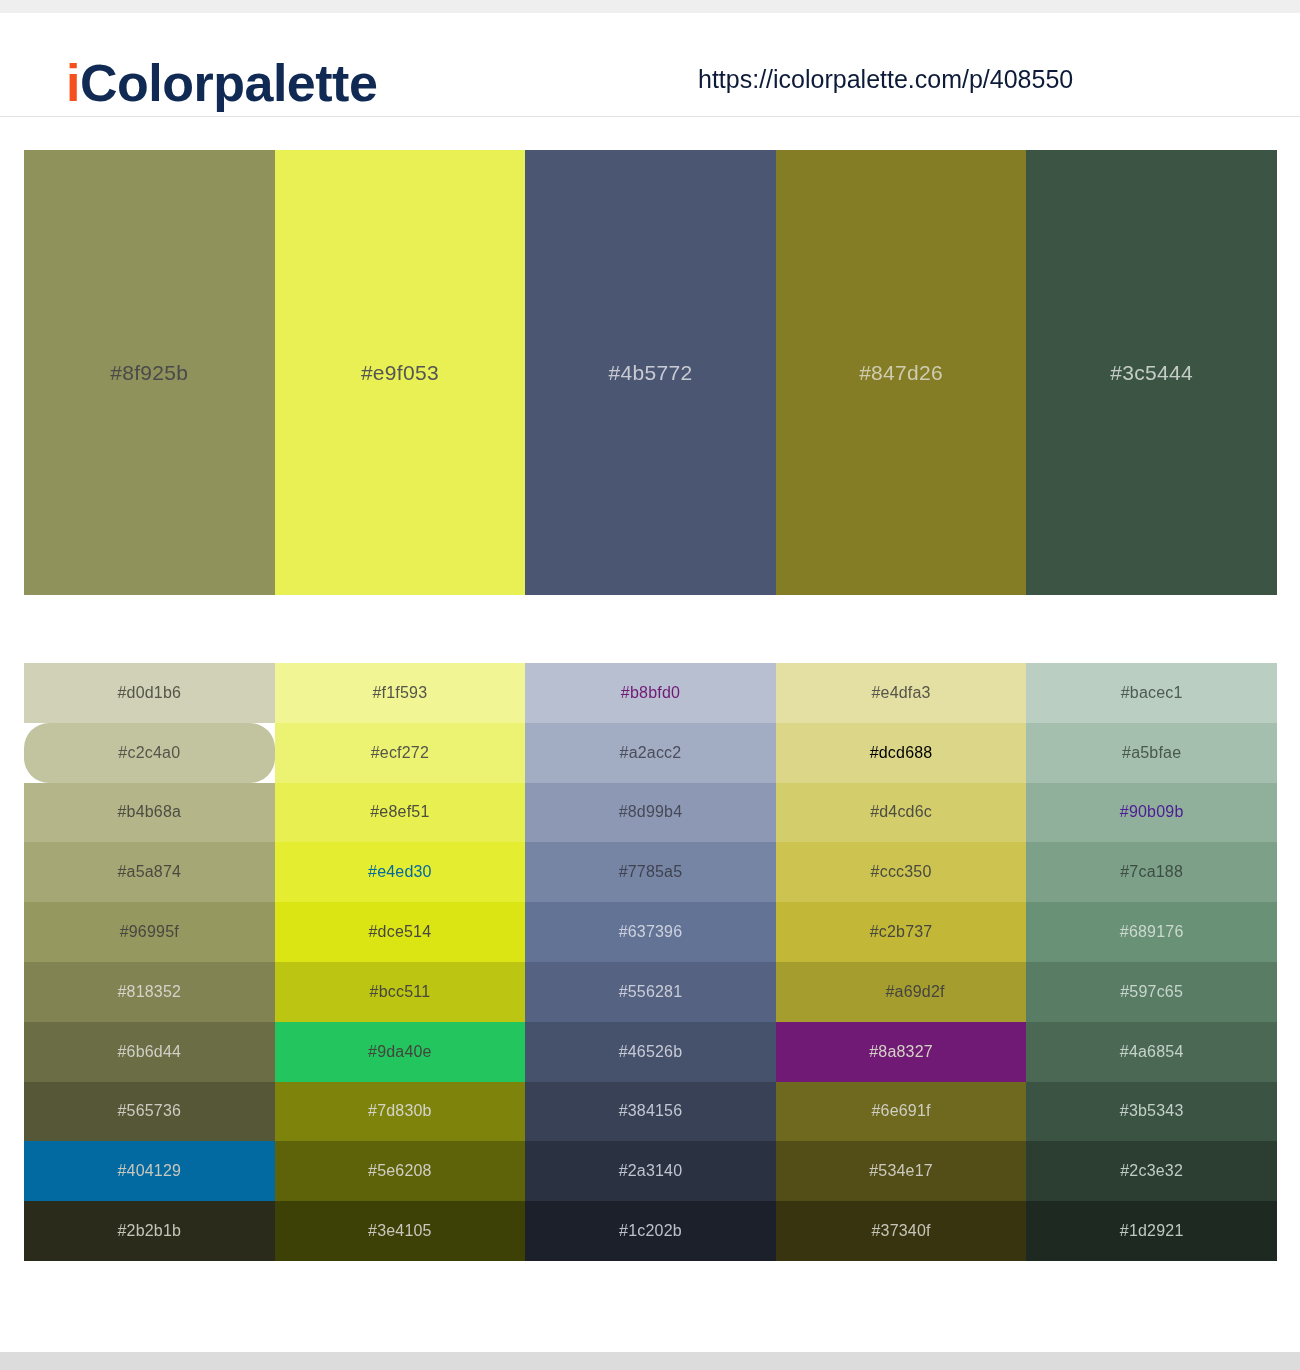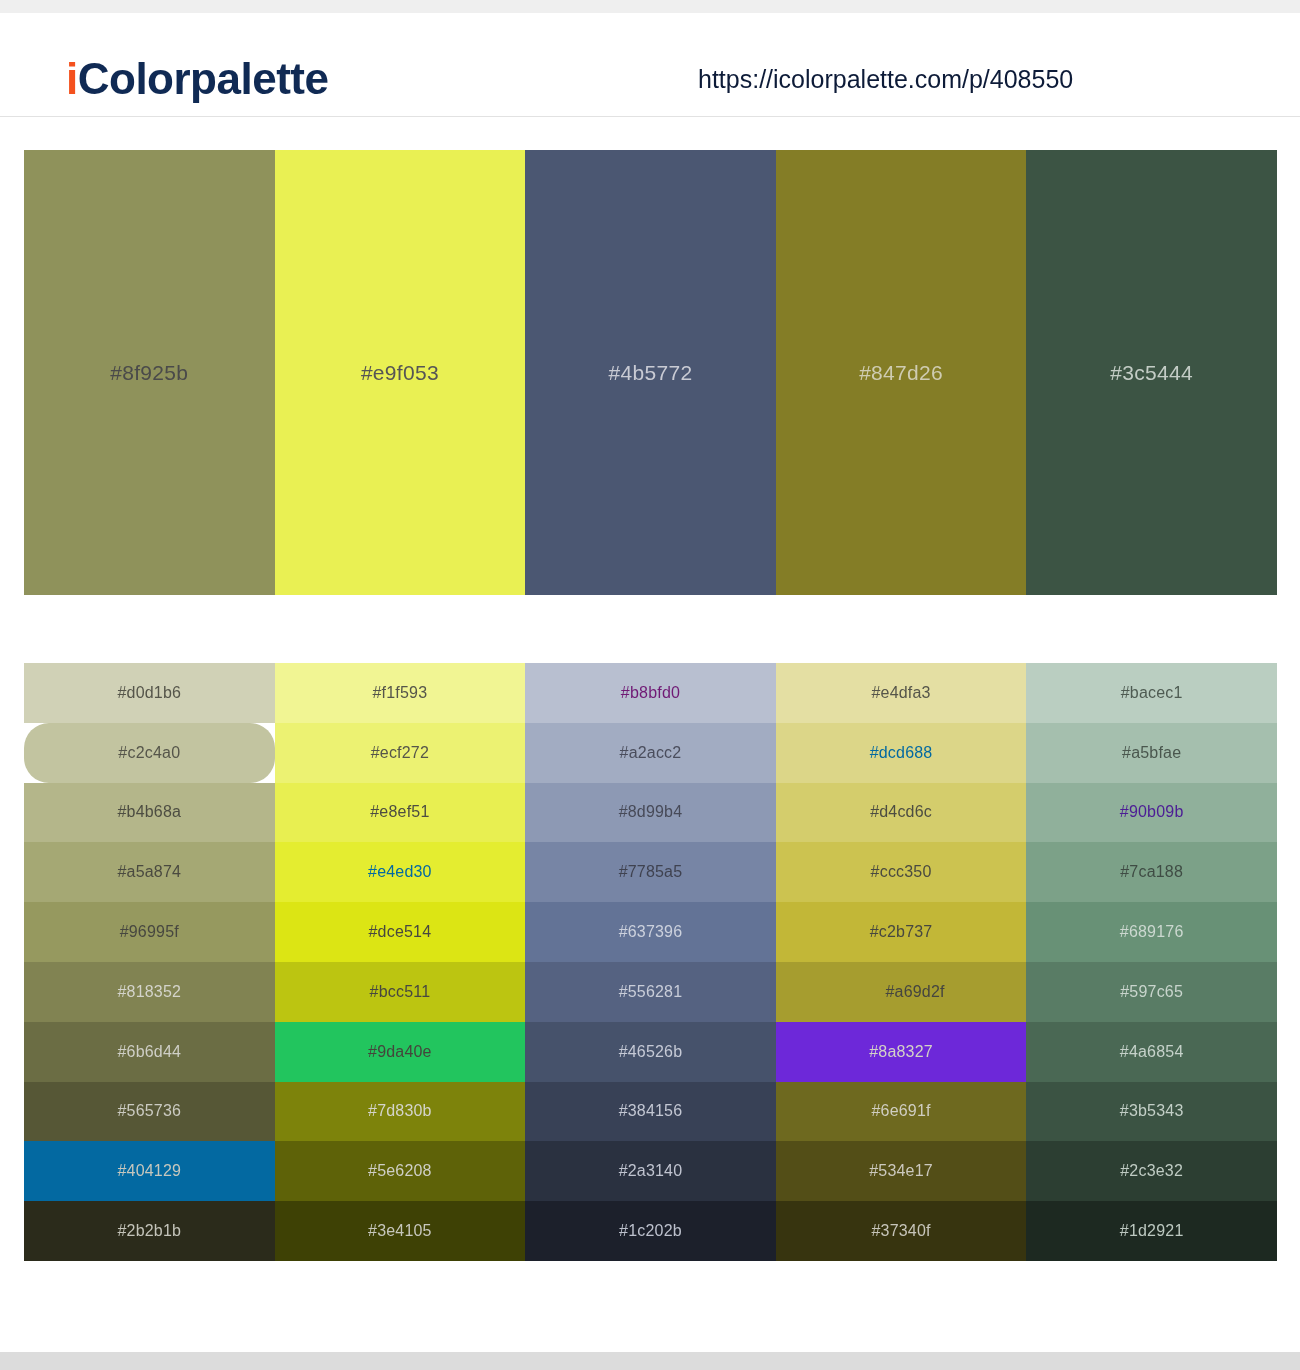--- a/index.html
+++ b/index.html
@@ -24,21 +24,21 @@
     height: 104px;
     background: #ffffff;
     position: relative;
     border-bottom: 1px solid #e2e2e2;
     box-sizing: border-box;
   }
   .logo {
     position: absolute;
     left: 66px;
     top: 44px;
-    font-size: 44px;
+    font-size: 52px;
     font-weight: bold;
     letter-spacing: -0.5px;
     line-height: 1;
     white-space: nowrap;
   }
   .logo .logo-i {
     color: #f4511e;
   }
   .logo .logo-rest {
     color: #102a54;
@@ -222,35 +222,35 @@
       </div>
       <div class="shade-cell" style="background: rgb(28, 32, 43);">
         <span style="color: rgb(189, 193, 205);">#1c202b</span>
       </div>
     </div>
     <div class="shade-col">
       <div class="shade-cell" style="background: rgb(228, 223, 163);">
         <span style="color: rgb(85, 85, 74);">#e4dfa3</span>
       </div>
       <div class="shade-cell" style="background: rgb(220, 214, 136);">
-        <span style="color: #0369a1;">#dcd688</span>
+        <span style="color: #000000;">#dcd688</span>
       </div>
       <div class="shade-cell" style="background: rgb(212, 205, 108);">
         <span style="color: rgb(77, 77, 66);">#d4cd6c</span>
       </div>
       <div class="shade-cell" style="background: rgb(204, 195, 80);">
         <span style="color: rgb(74, 74, 64);">#ccc350</span>
       </div>
       <div class="shade-cell" style="background: rgb(194, 183, 55);">
         <span style="color: rgb(71, 71, 64);">#c2b737</span>
       </div>
       <div class="shade-cell" style="background: rgb(166, 157, 47); padding-left: 28px;">
         <span style="color: rgb(69, 69, 64);">#a69d2f</span>
       </div>
-      <div class="shade-cell" style="background: #6d28d9;">
+      <div class="shade-cell" style="background: #701a75;">
         <span style="color: rgb(212, 210, 198);">#8a8327</span>
       </div>
       <div class="shade-cell" style="background: rgb(110, 105, 31);">
         <span style="color: rgb(208, 206, 194);">#6e691f</span>
       </div>
       <div class="shade-cell" style="background: rgb(83, 78, 23);">
         <span style="color: rgb(204, 201, 190);">#534e17</span>
       </div>
       <div class="shade-cell" style="background: rgb(55, 52, 15);">
         <span style="color: rgb(199, 197, 186);">#37340f</span>

